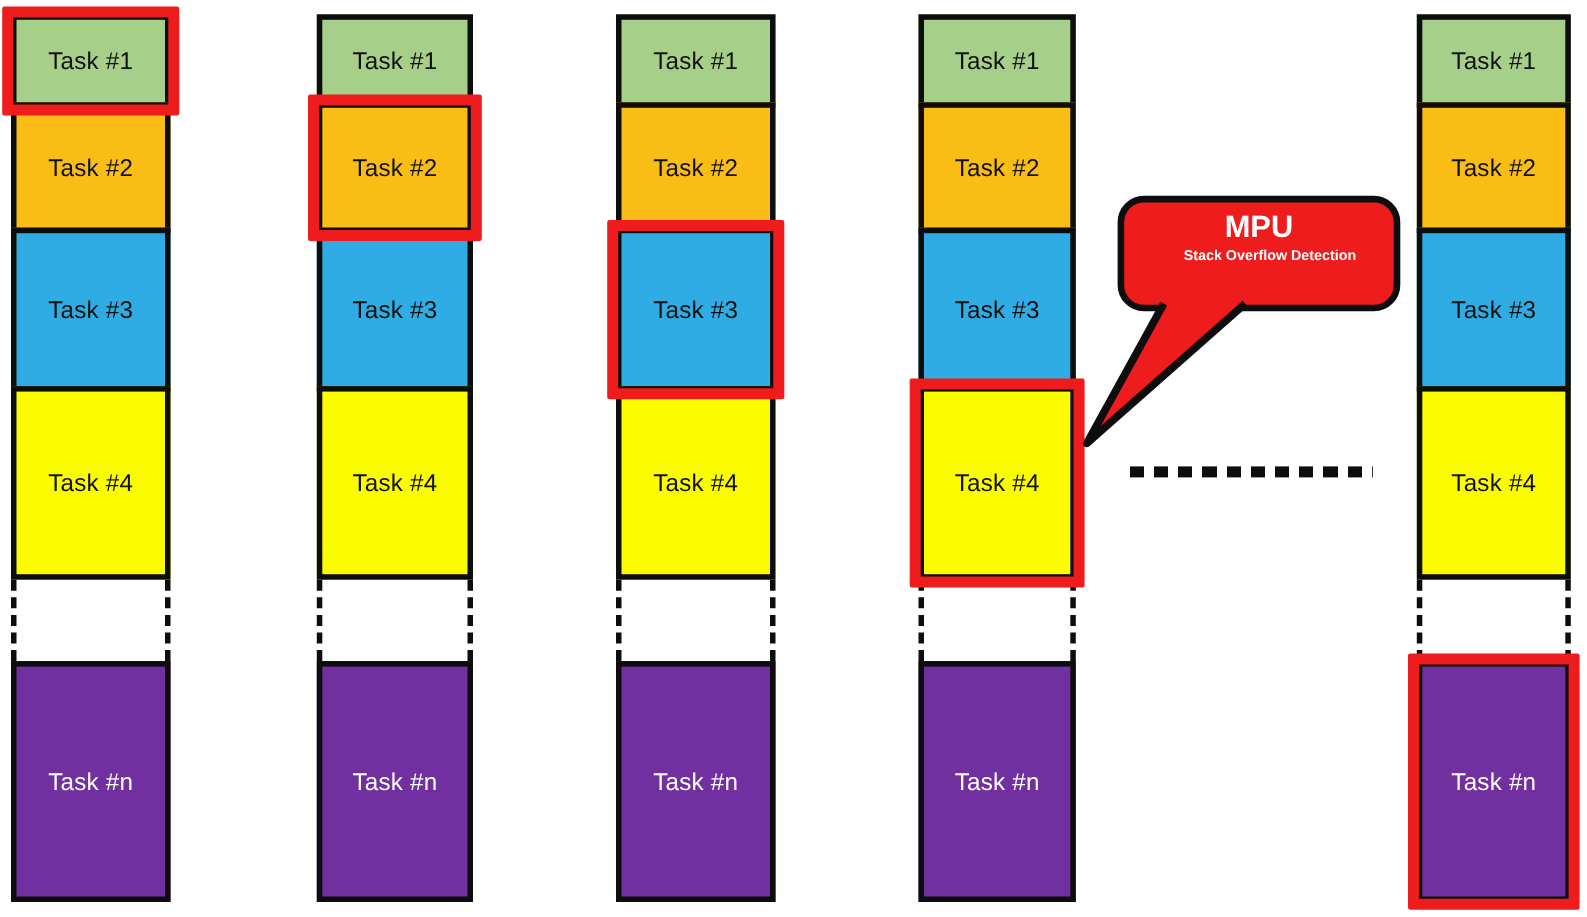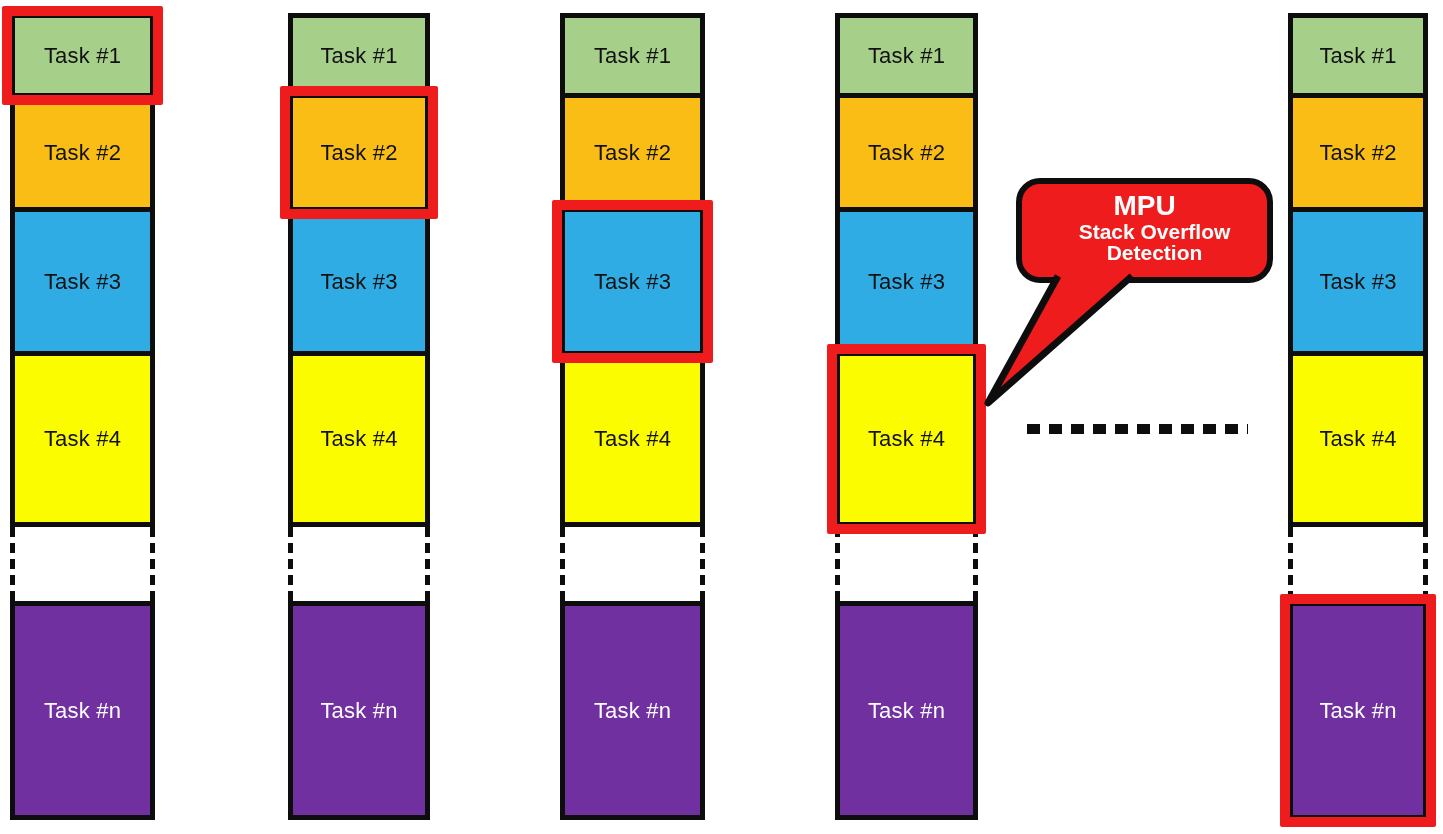--- a/index.html
+++ b/index.html
@@ -63,21 +63,21 @@
     text-align: center;
     z-index: 8;
     padding-top: 7px;
   }
   .callout-title {
     font-size: 28px;
     font-weight: bold;
     line-height: 30px;
   }
   .callout-line {
-    font-size: 21px;
+    font-size: 13px;
     font-weight: bold;
     line-height: 21px;
     padding-left: 20px;
   }
   .tail-svg {
     position: absolute;
     left: 0;
     top: 0;
     z-index: 9;
     pointer-events: none;

